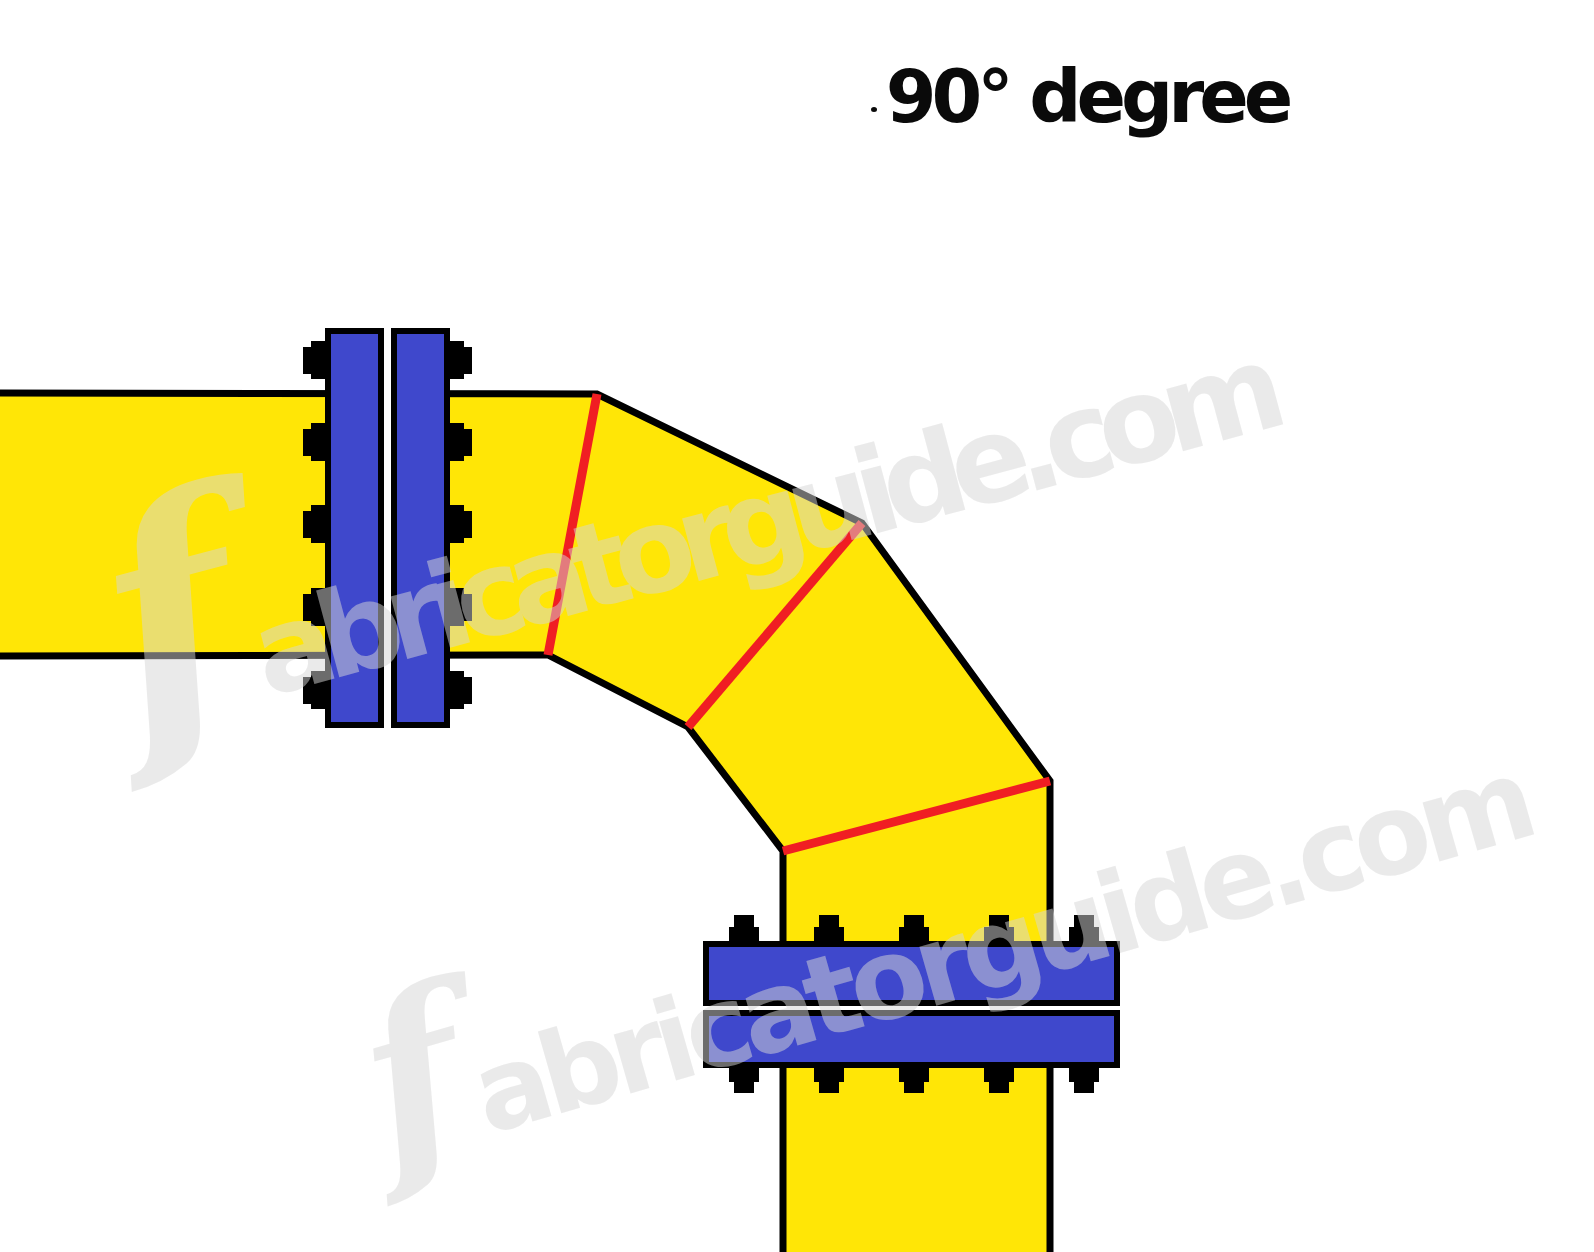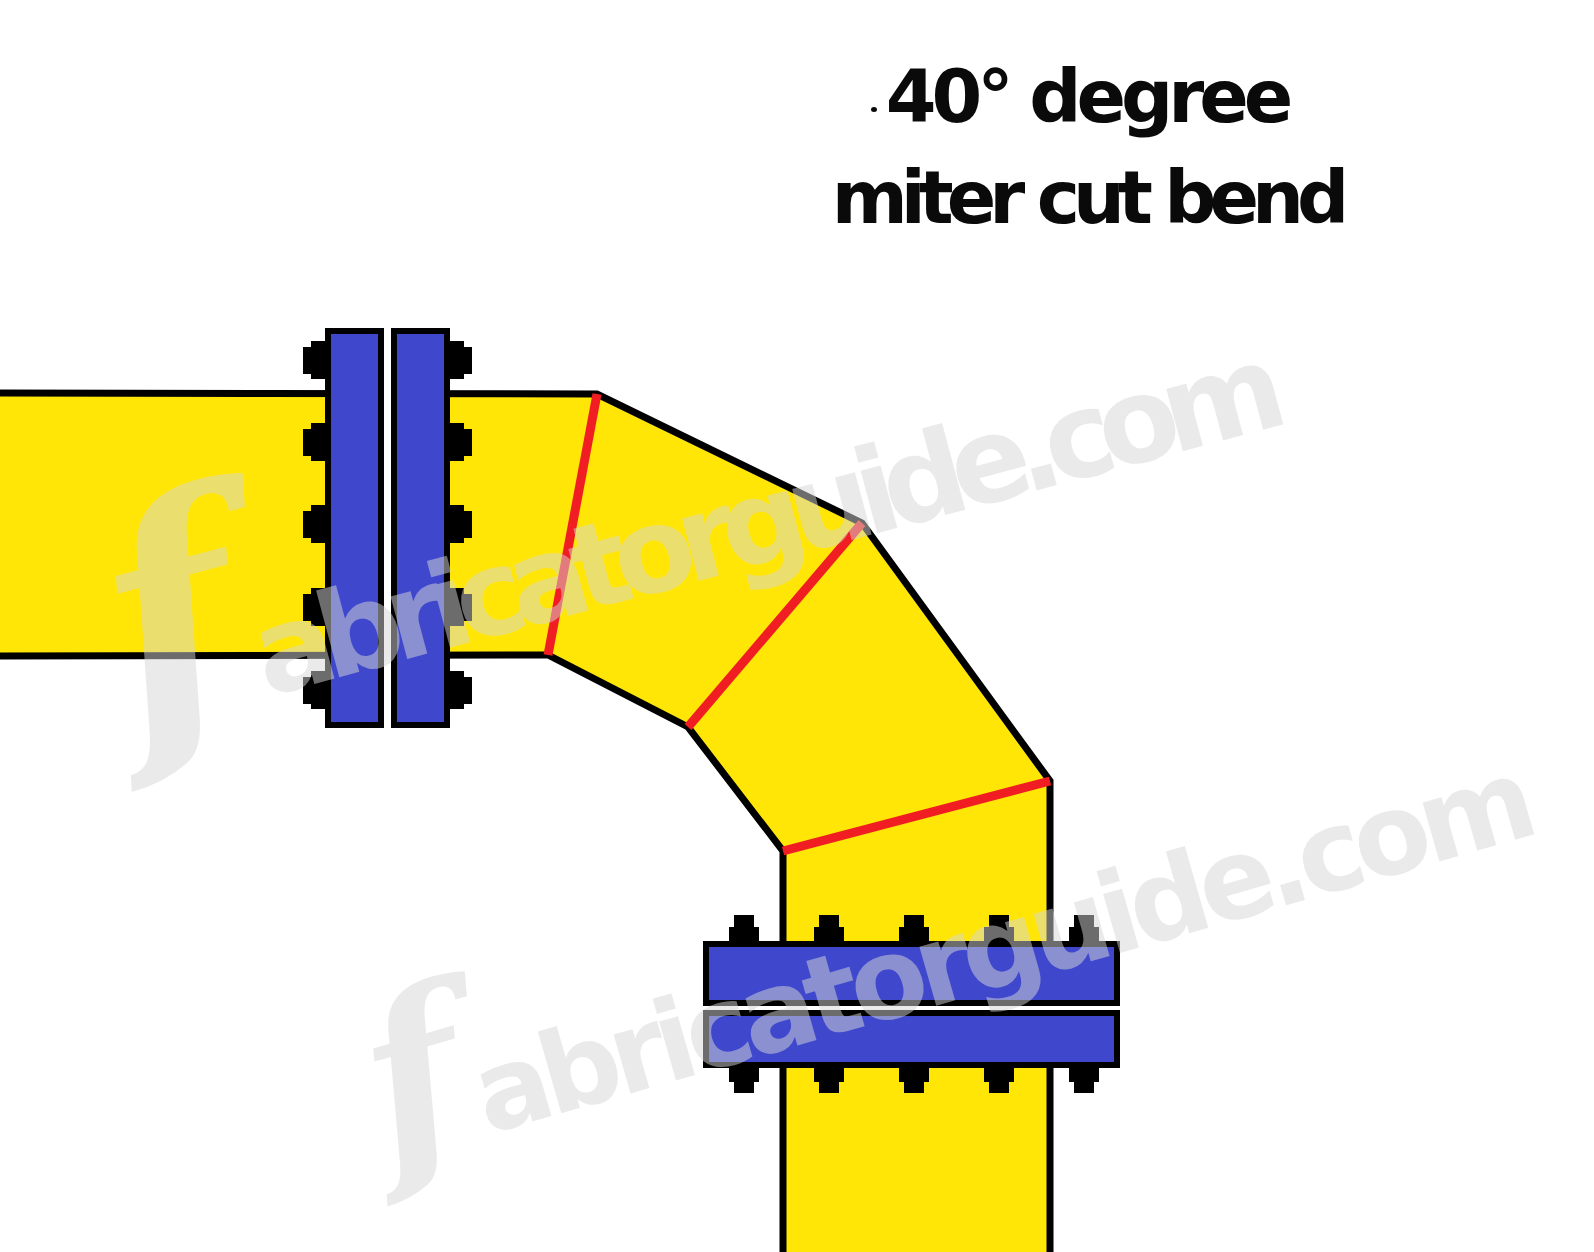--- a/index.html
+++ b/index.html
@@ -139,16 +139,15 @@
 <div class="watermark wm1">
   <span class="wm-f">f</span>
     <span class="wm-text">abricatorguide.com</span>
 </div>
 <div class="watermark wm2">
   <span class="wm-f">f</span>
     <span class="wm-text">abricatorguide.com</span>
 </div>
 
 <div class="title">
-  <div class="t1">40° degree</div>
-  <div class="t2">miter cut bend</div>
+  <div class="t1">90° degree</div>
 </div>
 <div class="stray-dot"></div>
 
 </body></html>

